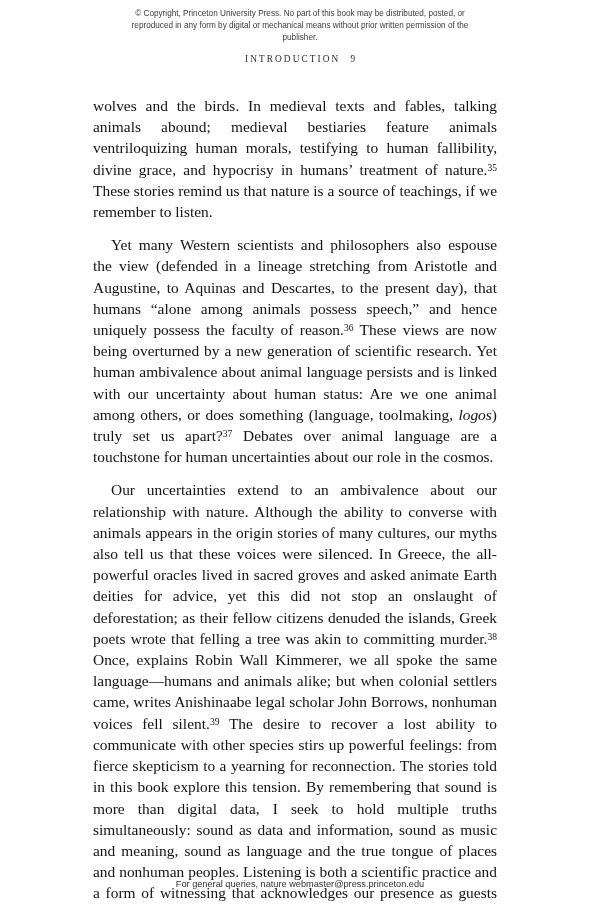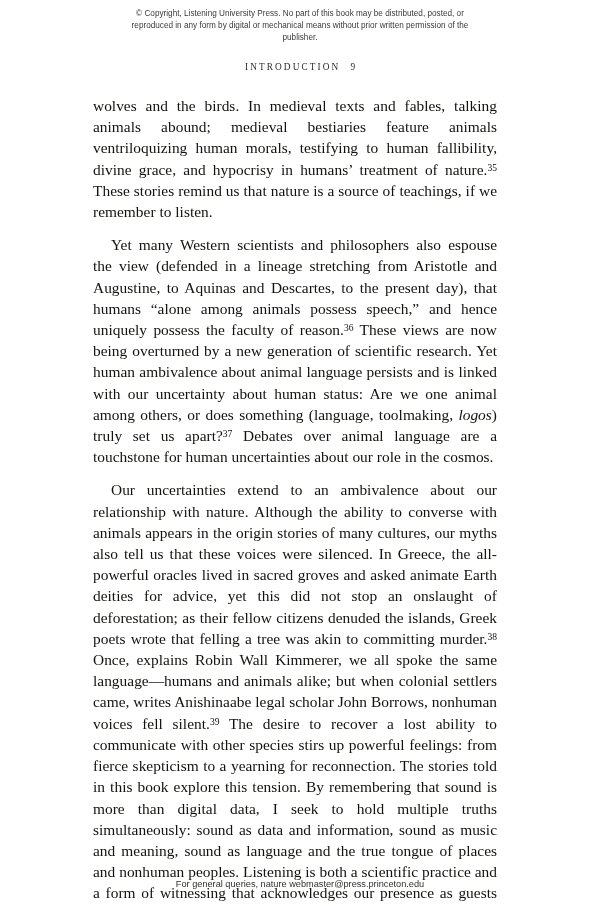--- a/index.html
+++ b/index.html
@@ -25,21 +25,21 @@
     font-family: "Liberation Sans", sans-serif;
     font-size: 8.2px;
     line-height: 12.1px;
     color: #3a3a3a;
     text-align: center;
   }
 
   
   .running-head {
     position: absolute;
-    top: 62px;
+    top: 54px;
     left: 0;
     width: 600px;
     text-align: center;
     font-family: "Liberation Serif", serif;
     font-size: 9.3px;
     color: #2d2d2d;
     white-space: nowrap;
   }
   .running-head .rh-title {
     letter-spacing: 2.1px;
@@ -89,21 +89,21 @@
     width: 600px;
     text-align: center;
     font-family: "Liberation Sans", sans-serif;
     font-size: 9.2px;
     color: #2f2f2f;
   }
 </style>
 </head>
 <body>
 
-<div class="copyright">© Copyright, Listening University Press. No part of this book may be distributed, posted, or reproduced in any form by digital or mechanical means without prior written permission of the publisher.</div>
+<div class="copyright">© Copyright, Princeton University Press. No part of this book may be distributed, posted, or reproduced in any form by digital or mechanical means without prior written permission of the publisher.</div>
 
 <div class="running-head">
   <span class="rh-title">INTRODUCTION</span><span class="rh-page">9</span>
 </div>
 
 <div class="textblock">
   <p class="last-line-left"><span>wolves and the birds. In medieval texts and fables, talking animals abound; medieval bestiaries feature animals ventriloquizing human morals, testifying to human fallibility, divine grace, and hypocrisy in humans’ treatment of nature.</span><sup>35</sup><span> These stories remind us that nature is a source of teachings, if we remember to listen.</span></p>
   <p class="indent last-line-left"><span>Yet many Western scientists and philosophers also espouse the view (defended in a lineage stretching from Aristotle and Augustine, to Aquinas and Descartes, to the present day), that humans “alone among animals possess speech,” and hence uniquely possess the faculty of reason.</span><sup>36</sup><span> These views are now being overturned by a new generation of scientific research. Yet human ambivalence about animal language persists and is linked with our uncertainty about human status: Are we one animal among others, or does something (language, toolmaking, </span><em class="ital">logos</em><span>) truly set us apart?</span><sup>37</sup><span> Debates over animal language are a touchstone for human uncertainties about our role in the cosmos.</span></p>
   <p class="indent last-line-left"><span>Our uncertainties extend to an ambivalence about our relationship with nature. Although the ability to converse with animals appears in the origin stories of many cultures, our myths also tell us that these voices were silenced. In Greece, the all-powerful oracles lived in sacred groves and asked animate Earth deities for advice, yet this did not stop an onslaught of deforestation; as their fellow citizens denuded the islands, Greek poets wrote that felling a tree was akin to committing murder.</span><sup>38</sup><span> Once, explains Robin Wall Kimmerer, we all spoke the same language—humans and animals alike; but when colonial settlers came, writes Anishinaabe legal scholar John Borrows, nonhuman voices fell silent.</span><sup>39</sup><span> The desire to recover a lost ability to communicate with other species stirs up powerful feelings: from fierce skepticism to a yearning for reconnection. The stories told in this book explore this tension. By remembering that sound is more than digital data, I seek to hold multiple truths simultaneously: sound as data and information, sound as music and meaning, sound as language and the true tongue of places and nonhuman peoples. Listening is both a scientific practice and a form of witnessing that acknowledges our presence as guests on this planet and embraces our kinship with other species across the Tree of Life.</span></p>
 </div>

